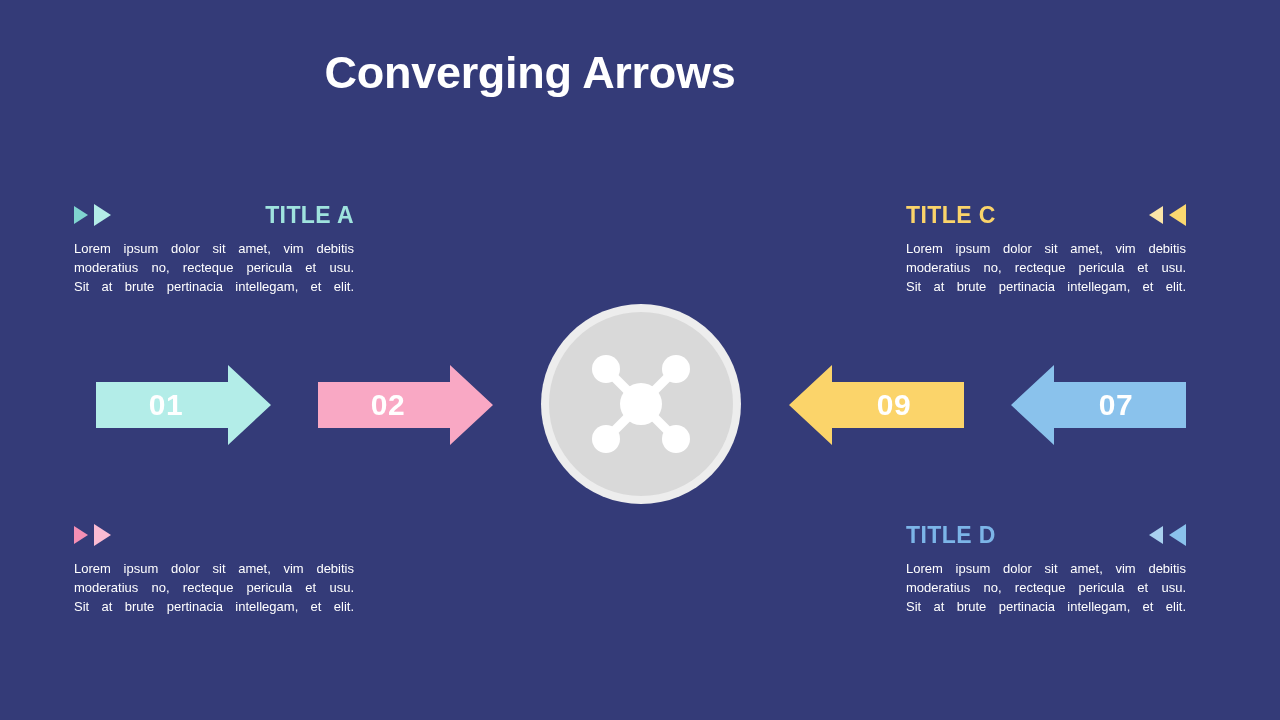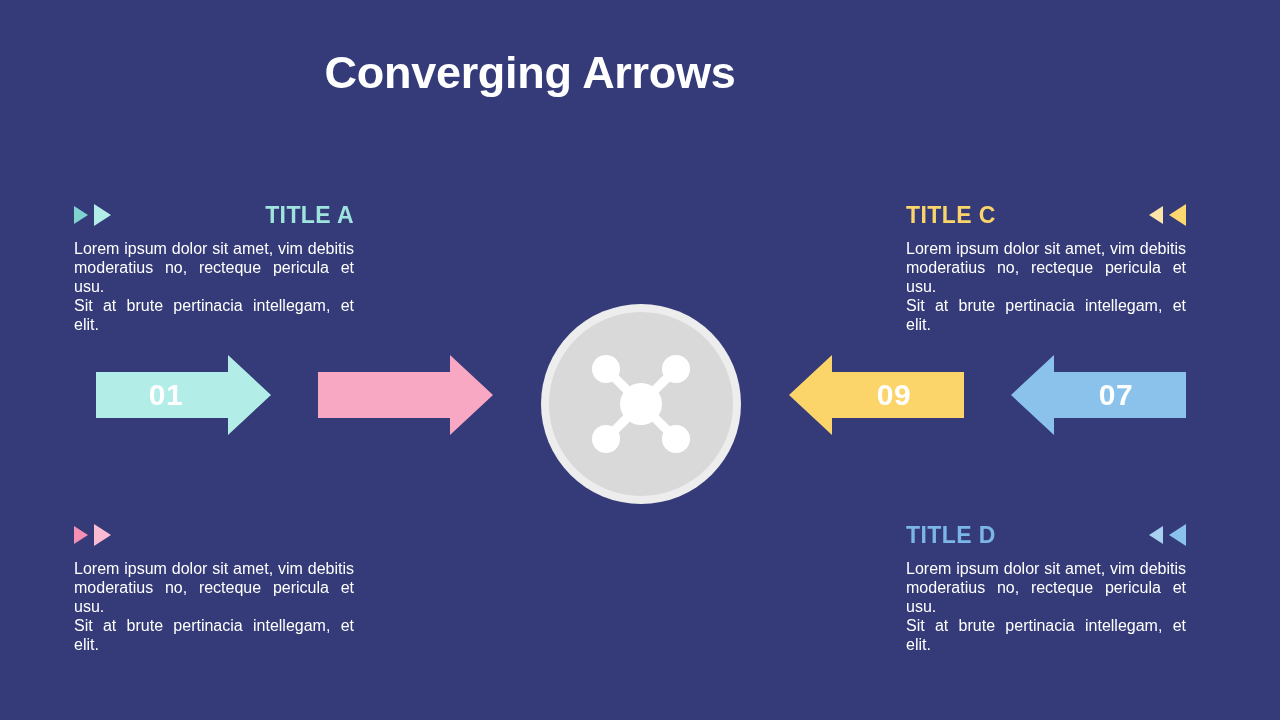--- a/index.html
+++ b/index.html
@@ -92,31 +92,31 @@
     border-right: 14px solid currentColor;
   }
   .tri-l-lg {
     border-top: 11px solid transparent;
     border-bottom: 11px solid transparent;
     border-right: 17px solid currentColor;
   }
 
   .tb-body {
     margin-top: 7px;
-    font-size: 16px;
+    font-size: 13px;
     line-height: 19px;
     color: #FFFFFF;
     text-align: justify;
     text-align-last: justify;
   }
 
   
   .arrow {
     position: absolute;
-    top: 355px;
+    top: 365px;
     width: 175px;
     height: 80px;
   }
   .arrow svg { display: block; }
   .arrow-num {
     position: absolute;
     top: 0;
     height: 80px;
     width: 140px;
     display: flex;
@@ -214,20 +214,21 @@
     <svg width="175" height="80" viewBox="0 0 175 80">
       <polygon points="0,17 132,17 132,0 175,40 132,80 132,63 0,63" fill="#B3EDE8"></polygon>
     </svg>
     <div class="arrow-num">01</div>
   </div>
 
   <div class="arrow arrow-r" id="arrow-02">
     <svg width="175" height="80" viewBox="0 0 175 80">
       <polygon points="0,17 132,17 132,0 175,40 132,80 132,63 0,63" fill="#F9A8C4"></polygon>
     </svg>
+    <div class="arrow-num">02</div>
   </div>
 
   <div class="arrow arrow-l" id="arrow-03">
     <svg width="175" height="80" viewBox="0 0 175 80">
       <polygon points="175,17 43,17 43,0 0,40 43,80 43,63 175,63" fill="#FBD46A"></polygon>
     </svg>
     <div class="arrow-num">09</div>
   </div>
 
   <div class="arrow arrow-l" id="arrow-04">

